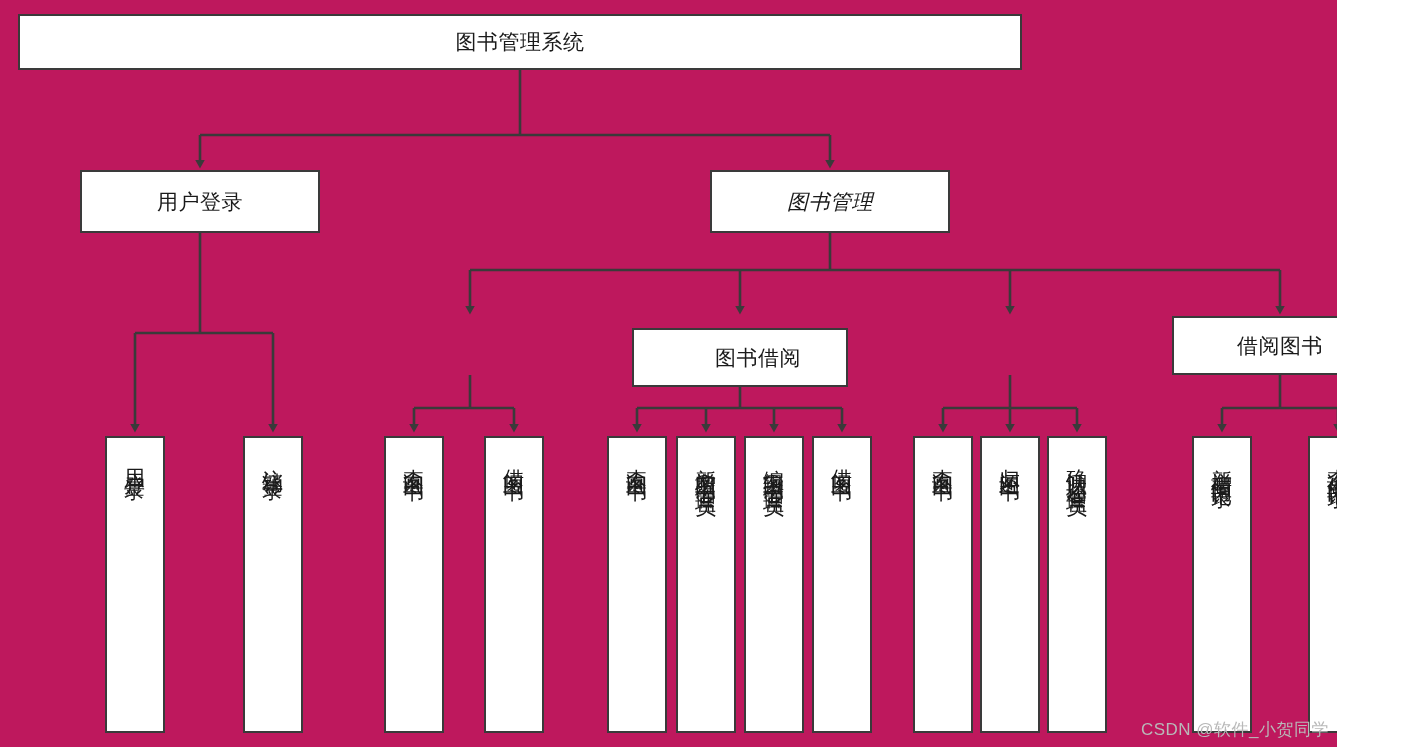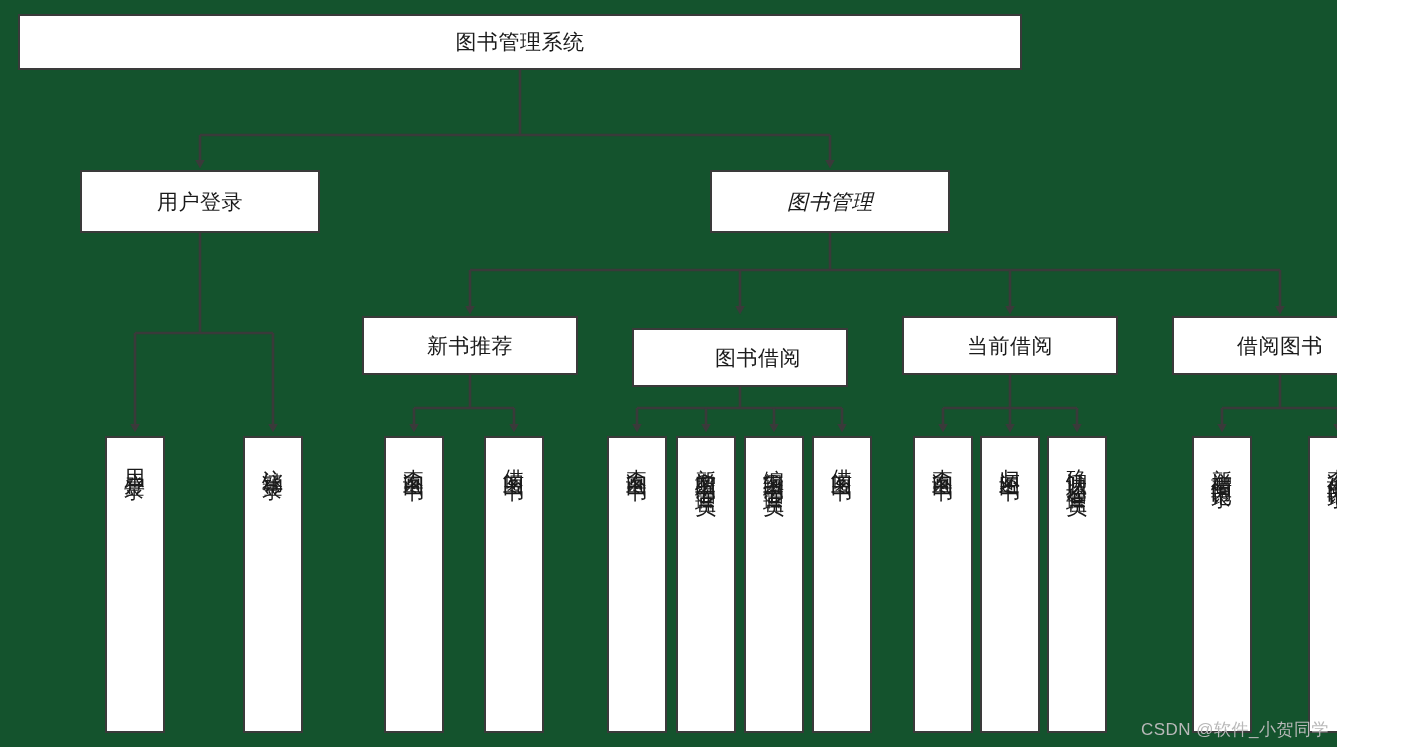--- a/index.html
+++ b/index.html
@@ -7,21 +7,21 @@
     padding: 0;
     background: #ffffff;
   }
   body {
     font-family: "Liberation Sans", "DejaVu Sans", sans-serif;
   }
   #canvas {
     position: relative;
     width: 1337px;
     height: 747px;
-    background: #14532d;
+    background: #be185d;
     overflow: hidden;
   }
   svg.wires {
     position: absolute;
     left: 0;
     top: 0;
     width: 1405px;
     height: 747px;
     pointer-events: none;
   }
@@ -121,28 +121,22 @@
     <span>图书管理系统</span>
   </div>
 
   <div class="node h" style="left:80px; top:170px; width:240px; height:63px;">
     <span>用户登录</span>
   </div>
   <div class="node h" style="left:710px; top:170px; width:240px; height:63px;font-style:italic;">
     <span>图书管理</span>
   </div>
 
-  <div class="node h" style="left:362px; top:316px; width:216px; height:59px;">
-    <span>新书推荐</span>
-  </div>
   <div class="node h" style="left:632px; top:328px; width:216px; height:59px;padding-left:36px;">
     <span>图书借阅</span>
-  </div>
-  <div class="node h" style="left:902px; top:316px; width:216px; height:59px;">
-    <span>当前借阅</span>
   </div>
   <div class="node h" style="left:1172px; top:316px; width:216px; height:59px;">
     <span>借阅图书</span>
   </div>
 
   <div class="node v" style="left:105px; top:436px; width:60px; height:297px;">
     <span class="vtext">用户登录</span>
   </div>
   <div class="node v" style="left:243px; top:436px; width:60px; height:297px;">
     <span class="vtext">注销登录</span>

